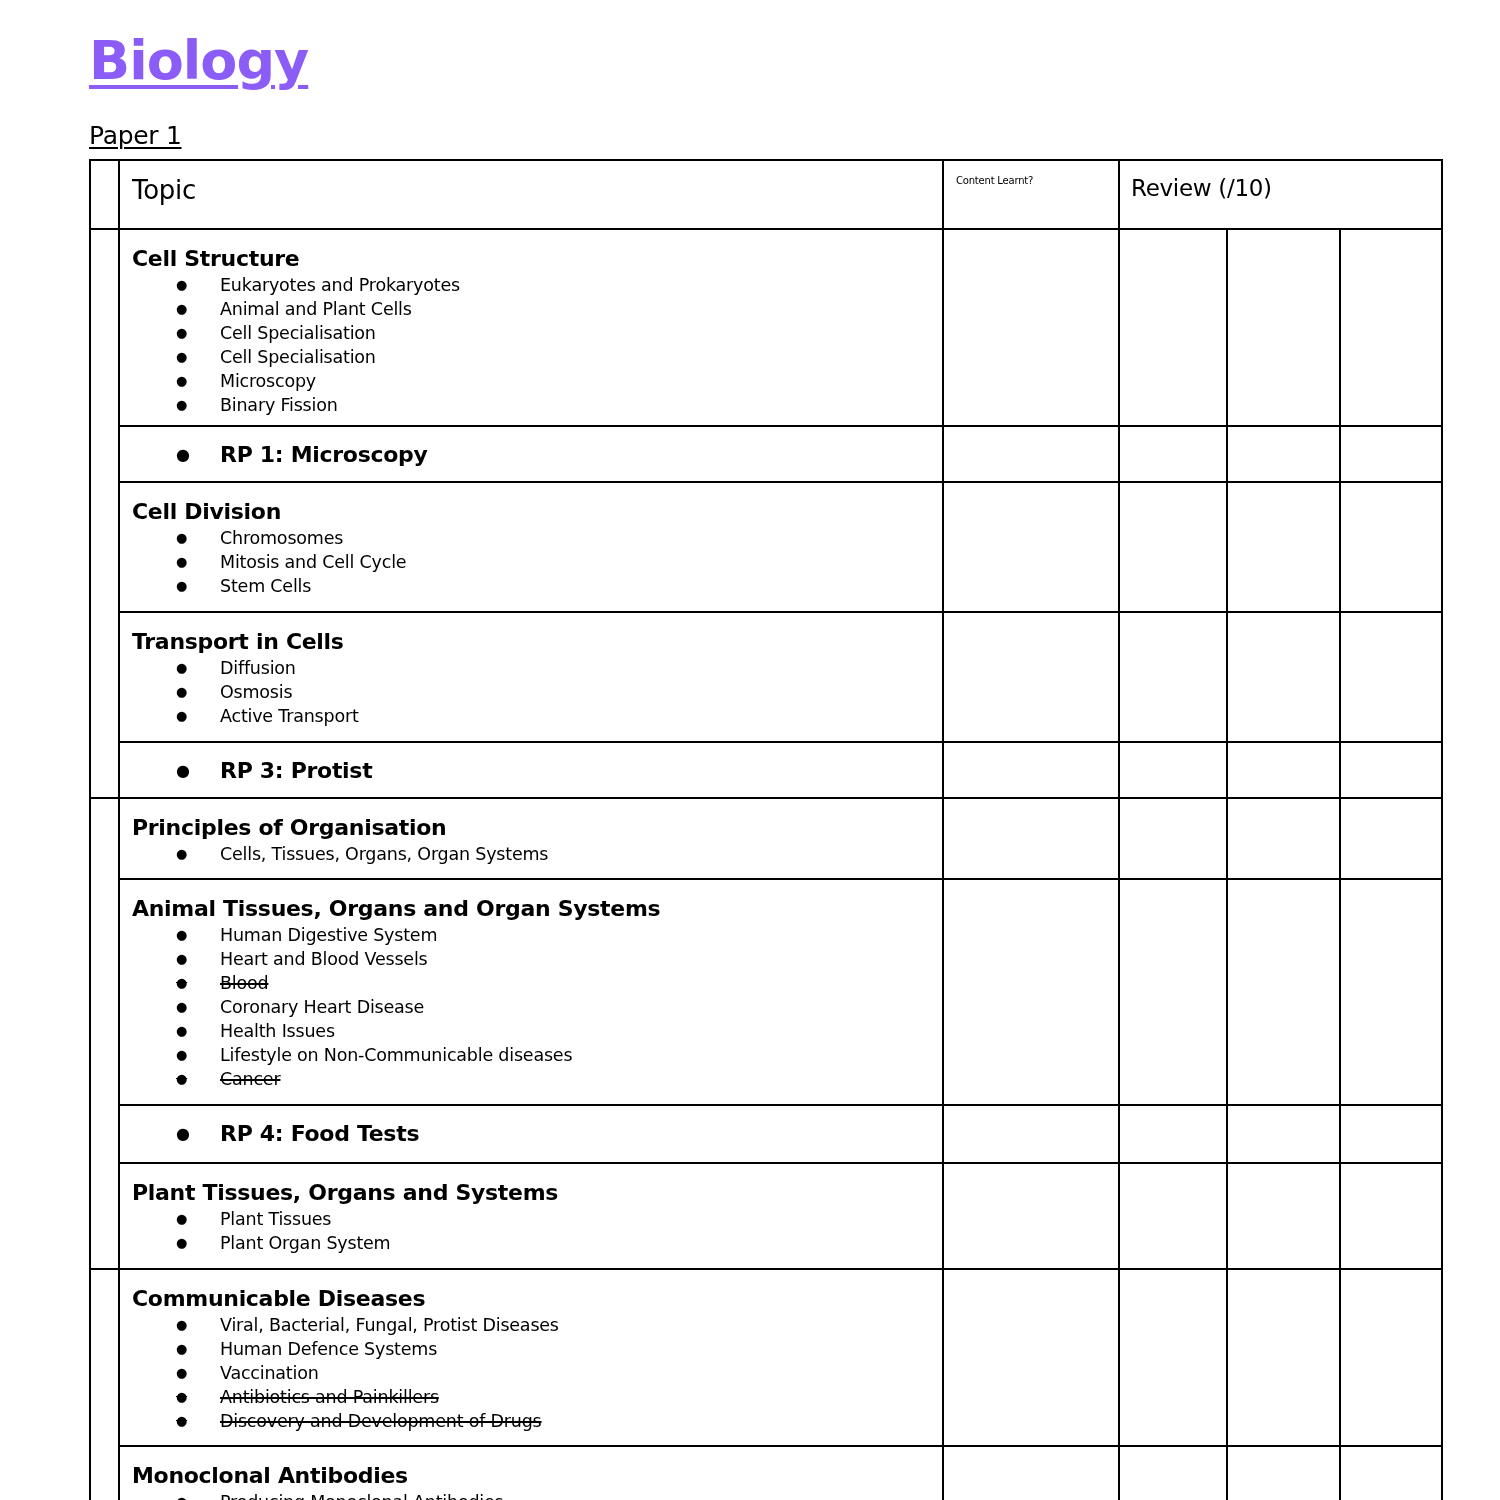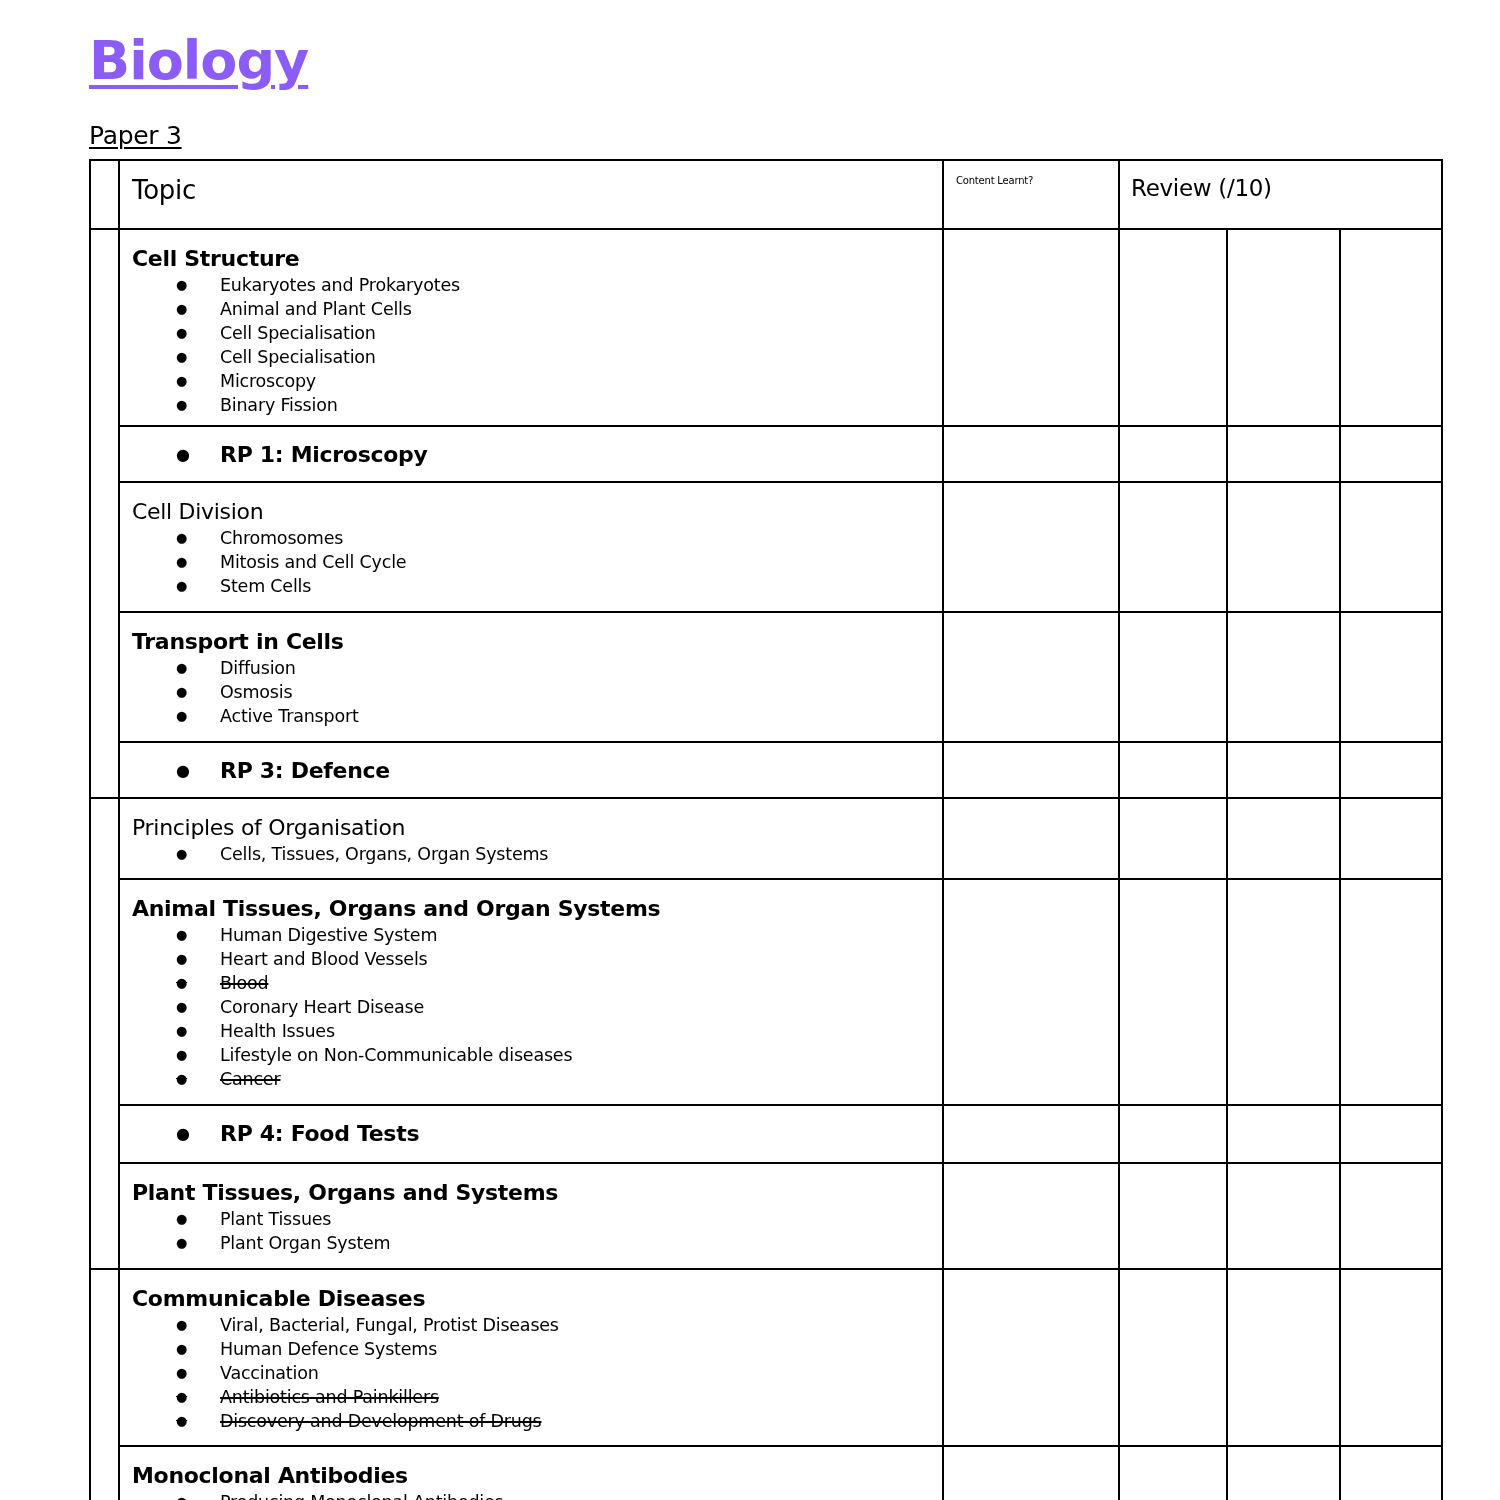--- a/index.html
+++ b/index.html
@@ -14,35 +14,35 @@
   col.c-r1 { width:108px; }
   col.c-r2 { width:113px; }
   col.c-r3 { width:102px; }
   tr.hdr td { height:53px; }
   .hdr-topic { font-size:26px; padding:14px 0 0 12px !important; letter-spacing:-0.3px; }
   .hdr-learnt { font-size:10px; padding:14px 0 0 12px !important; letter-spacing:-0.2px; }
   .hdr-review { font-size:23px; padding:14px 0 0 11px !important; letter-spacing:-0.3px; }
   .topic-cell { padding:16px 0 8px 12px !important; }
   .topic-head { font-size:22px; line-height:26px; letter-spacing:-0.3px; }
   .topic-head.bold { font-weight:bold; }
-  .topic-head.light { font-weight:normal; }
+  .topic-head.light { font-weight:bold; }
   ul.subs { list-style:none; margin:1px 0 0 0; padding:0; }
   ul.subs li { position:relative; font-size:17.5px; line-height:24px; padding-left:88px; letter-spacing:-0.2px; white-space:nowrap; }
   ul.subs li .bullet { position:absolute; left:44px; top:0; font-size:13px; }
   ul.subs li.struck { text-decoration:line-through; text-decoration-thickness:2px; }
   ul.subs li.struck .bullet { text-decoration:line-through; }
   .rp-cell { padding:14px 0 0 12px !important; }
   .rp-item { position:relative; font-size:22px; font-weight:bold; padding-left:88px; line-height:28px; letter-spacing:-0.3px; }
   .rp-item .bullet { position:absolute; left:44px; top:0; font-size:16px; }
 </style>
 </head>
 <body>
 
 <h1 class="title">Biology</h1>
-<h2 class="subtitle">Paper 3</h2>
+<h2 class="subtitle">Paper 1</h2>
 
 <table class="tracker">
   <colgroup>
     <col class="c-group">
       <col class="c-topic">
       <col class="c-learnt">
       <col class="c-r1">
       <col class="c-r2">
       <col class="c-r3">
   </colgroup>
@@ -103,21 +103,21 @@
             <li><span class="bullet">●</span><span>Active Transport</span></li>
           </ul>
         </td>
         <td></td>
         <td></td>
         <td></td>
         <td></td>
       </tr>
       <tr style="height: 56px;">
         <td class="rp-cell">
-          <div class="rp-item"><span class="bullet">●</span><span>RP 3: Defence</span></div>
+          <div class="rp-item"><span class="bullet">●</span><span>RP 3: Protist</span></div>
         </td>
         <td></td>
         <td></td>
         <td></td>
         <td></td>
       </tr>
       <tr style="height: 81px; border-radius: 23px;">
         <td rowspan="4"></td>
         <td class="topic-cell">
           <div class="topic-head light">Principles of Organisation</div>

